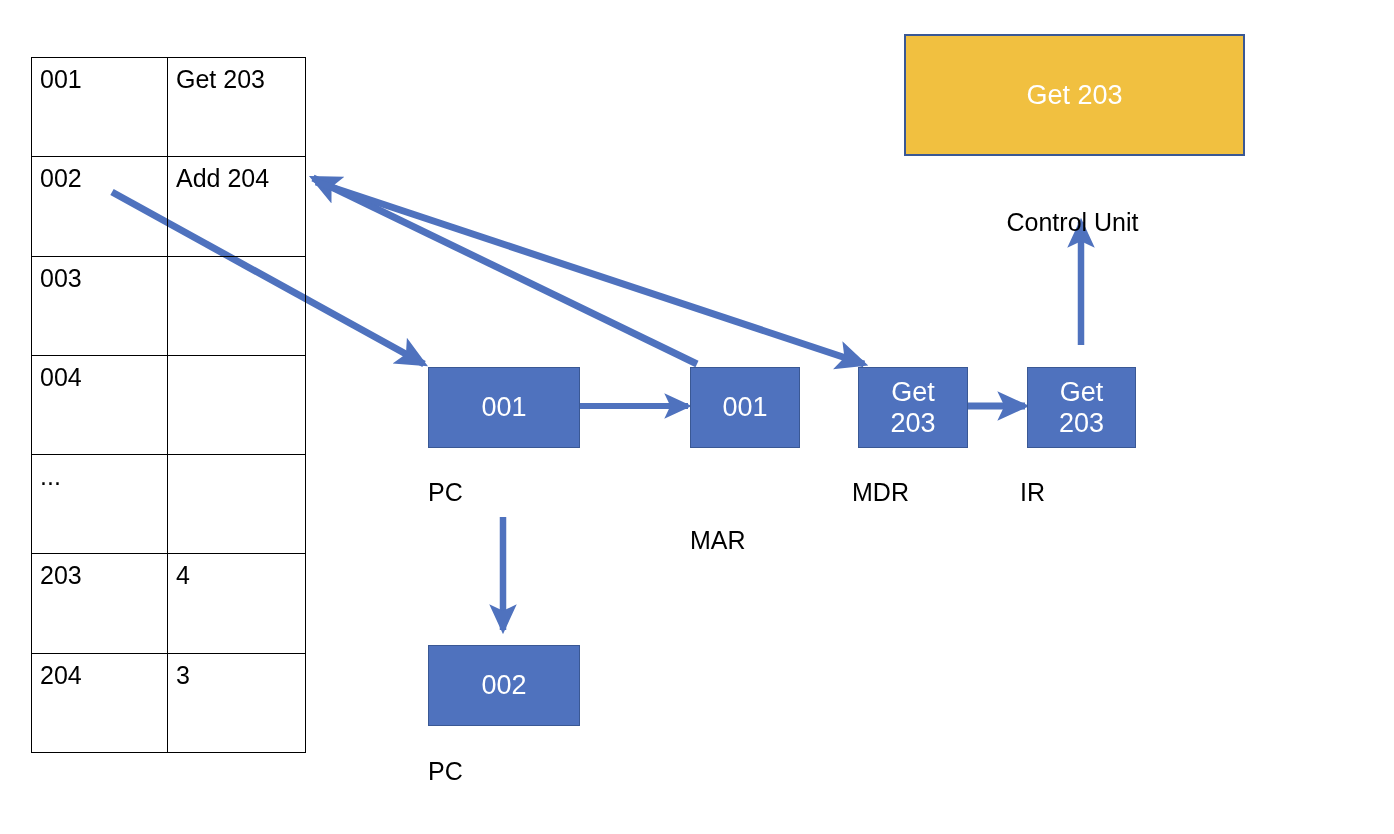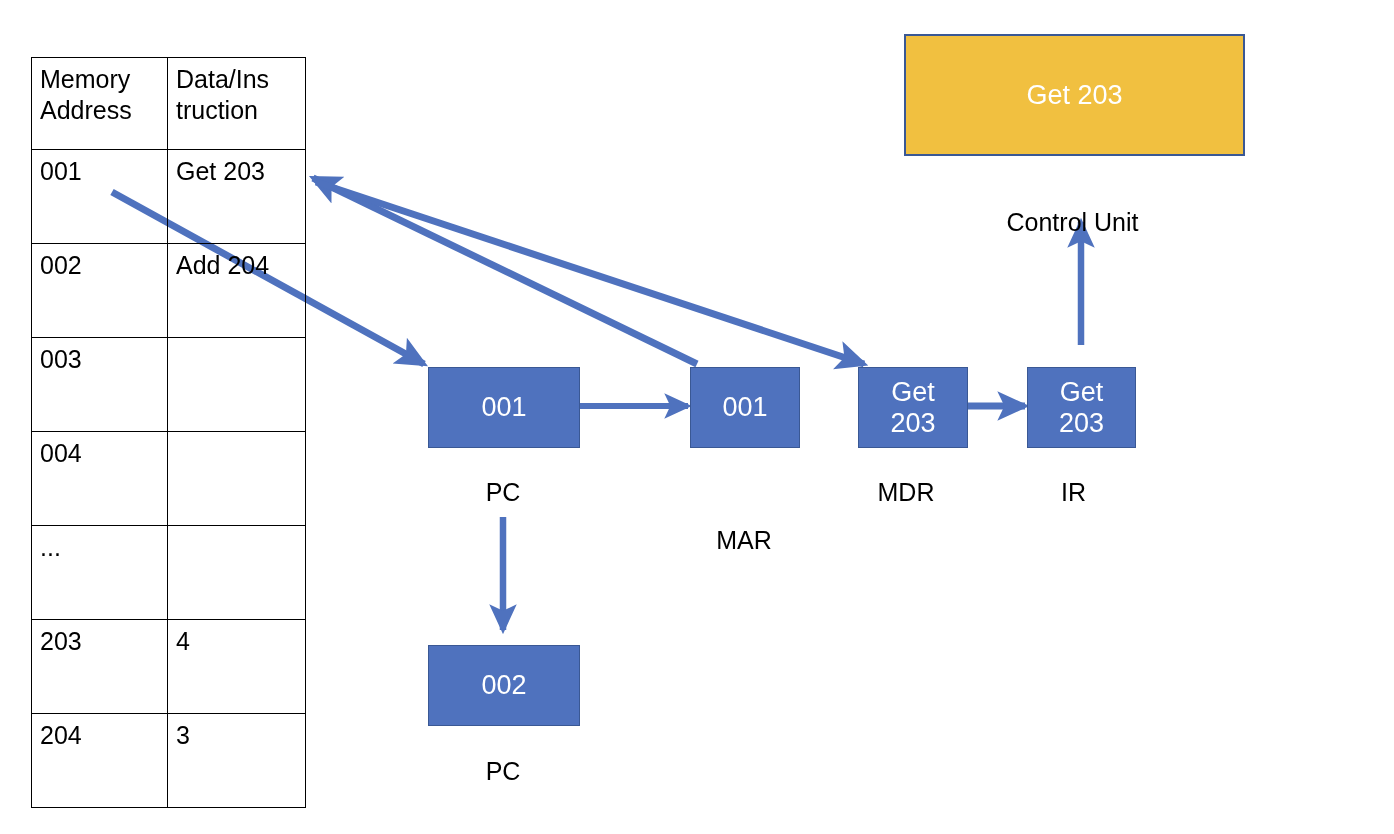--- a/index.html
+++ b/index.html
@@ -59,21 +59,20 @@
     align-items: center;
     justify-content: center;
     text-align: center;
     z-index: 6;
     white-space: pre-line;
   }
   .reg-label {
     position: absolute;
     font-size: 25px;
     color: #000000;
-    text-align: center;
     z-index: 6;
     white-space: nowrap;
   }
 
   
   #control-unit-box {
     position: absolute;
     left: 904px;
     top: 34px;
     width: 337px;
@@ -136,26 +135,20 @@
 
     <line x1="503" y1="517" x2="503" y2="630" stroke="#4F72BE" stroke-width="6.5" marker-end="url(#ah)"></line>
   </svg>
 
   <table id="memory-table">
     <colgroup>
         <col class="c-addr">
         <col class="c-data">
       </colgroup>
     <tbody>
-      <tr class="hdr">
-        <td style="white-space:pre-line;">Memory
-Address</td>
-        <td style="white-space:pre-line;">Data/Ins
-truction</td>
-      </tr>
       <tr class="body-row">
         <td>001</td>
         <td class="data-indent">Get 203</td>
       </tr>
       <tr class="body-row">
         <td>002</td>
         <td class="data-indent">Add 204</td>
       </tr>
       <tr class="body-row">
         <td>003</td>

